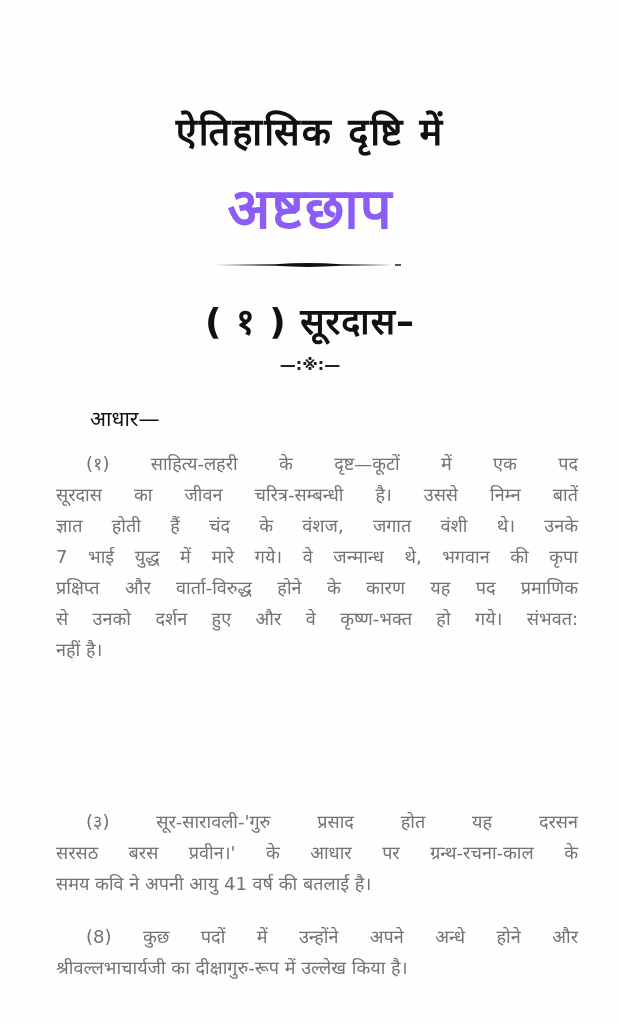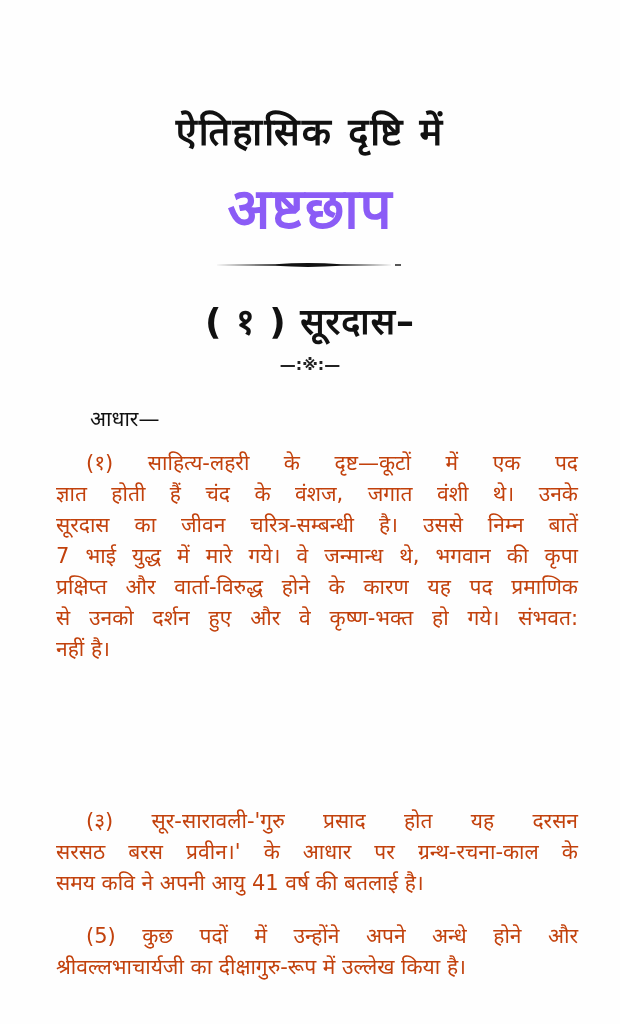--- a/index.html
+++ b/index.html
@@ -80,23 +80,23 @@
       top: 404px;
       left: 84px;
       font-size: 21px;
       color: #111;
       margin-left: 6px;
     }
     .para {
       position: absolute;
       left: 56px;
       width: 522px;
-      font-size: 21px;
+      font-size: 18px;
       line-height: 31px;
-      color: #c2410c;
+      color: #737373;
       text-align: justify;
     }
     .para .line {
       display: block;
       white-space: nowrap;
       text-align-last: justify;
     }
     .para .line.first {
       padding-left: 30px;
     }
@@ -121,33 +121,33 @@
     <rect x="180" y="2.3" width="6" height="1.4" fill="#111"></rect>
   </svg>
 
   <div class="section-heading">( १ ) सूरदास–</div>
   <div class="star-divider">—:※:—</div>
 
   <div class="basis-label">आधार—</div>
 
   <div class="para" id="para1">
     <span class="line first">(१)  साहित्य-लहरी के दृष्ट—कूटों में एक पद</span>
+    <span class="line">सूरदास का जीवन चरित्र-सम्बन्धी है। उससे निम्न बातें</span>
     <span class="line">ज्ञात होती हैं चंद के वंशज, जगात वंशी थे। उनके</span>
-    <span class="line">सूरदास का जीवन चरित्र-सम्बन्धी है। उससे निम्न बातें</span>
     <span class="line">7 भाई युद्ध में मारे गये। वे जन्मान्ध थे, भगवान की कृपा</span>
     <span class="line">प्रक्षिप्त और वार्ता-विरुद्ध होने के कारण यह पद प्रमाणिक</span>
     <span class="line">से उनको दर्शन हुए और वे कृष्ण-भक्त हो गये। संभवत:</span>
     <span class="line last">नहीं है।</span>
   </div>
 
 
   <div class="para" id="para3">
     <span class="line first">(३)  सूर-सारावली-'गुरु प्रसाद होत यह दरसन</span>
     <span class="line">सरसठ बरस प्रवीन।' के आधार पर ग्रन्थ-रचना-काल के</span>
     <span class="line last">समय कवि ने अपनी आयु 41 वर्ष की बतलाई है।</span>
   </div>
 
   <div class="para" id="para4">
-    <span class="line first">(5)  कुछ पदों में उन्होंने अपने अन्धे होने और</span>
+    <span class="line first">(8)  कुछ पदों में उन्होंने अपने अन्धे होने और</span>
     <span class="line last">श्रीवल्लभाचार्यजी का दीक्षागुरु-रूप में उल्लेख किया है।</span>
   </div>
 
 </div>
 
 </body></html>

